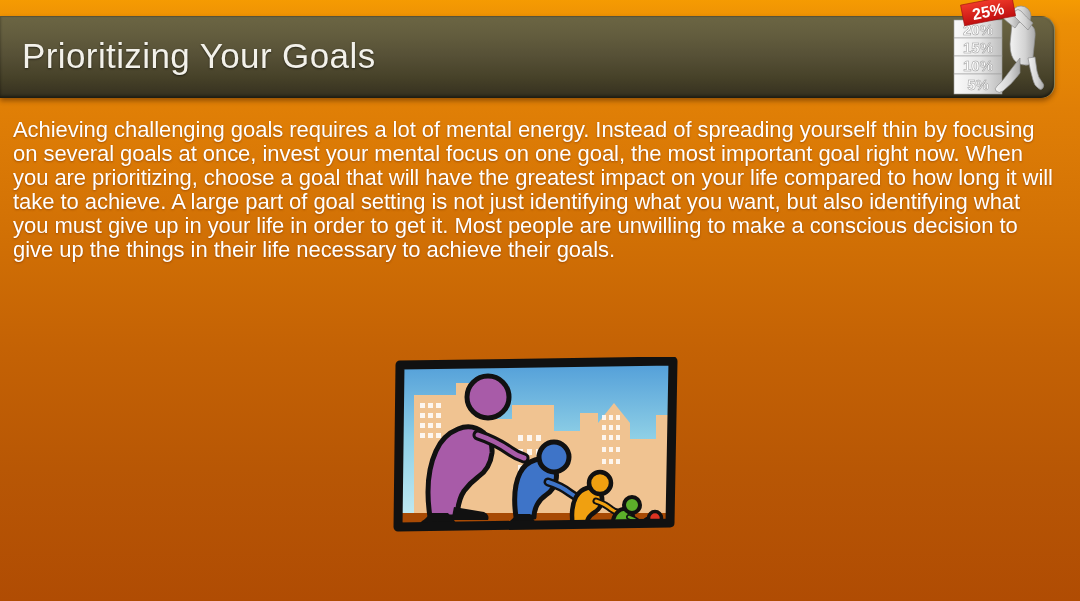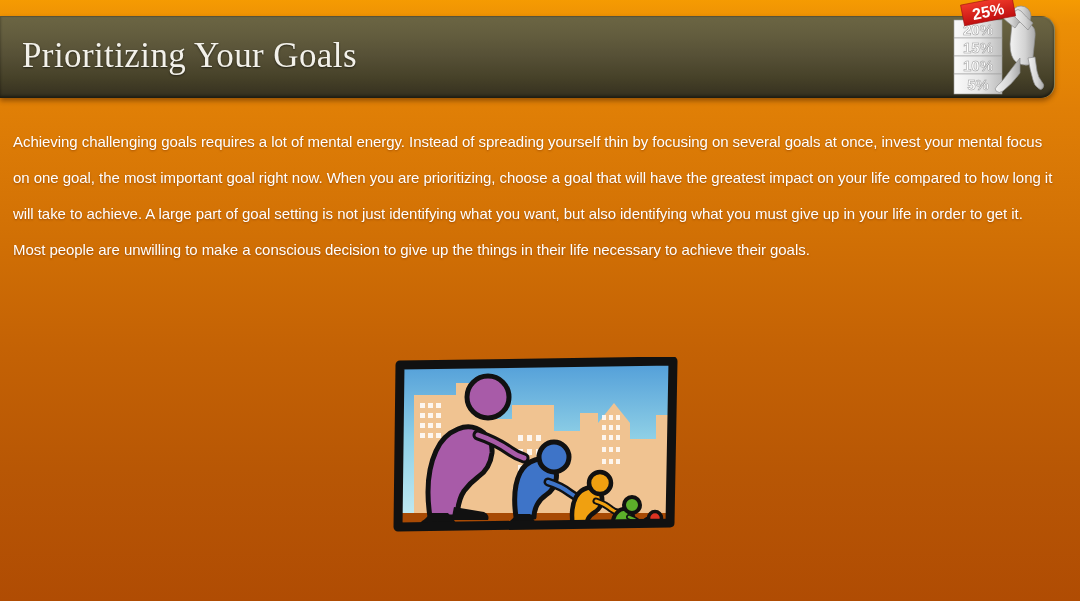--- a/index.html
+++ b/index.html
@@ -46,21 +46,21 @@
     position: absolute;
     inset: 0;
     border-radius: 0 14px 14px 0;
     box-shadow: inset 0 -2px 3px rgba(0,0,0,0.45);
     pointer-events: none;
   }
   .title-text {
     position: absolute;
     left: 22px;
     top: 16px;
-    font-family: Liberation Serif, serif;
+    font-family: Liberation Sans, sans-serif;
     font-size: 35px;
     line-height: 46px;
     color: #F3F1EA;
     letter-spacing: 0.4px;
     text-shadow: 0 1px 2px rgba(0,0,0,0.55);
     white-space: nowrap;
   }
 
   
   .goal-icon {
@@ -68,24 +68,24 @@
     left: 940px;
     top: 0px;
     width: 120px;
     height: 104px;
   }
 
   
   .body-text {
     position: absolute;
     left: 13px;
-    top: 124px;
+    top: 118px;
     width: 1040px;
-    font-size: 15px;
-    line-height: 36px;
+    font-size: 22px;
+    line-height: 24px;
     color: #FFFFFF;
     text-shadow: 0 1px 2px rgba(120,50,0,0.55);
     letter-spacing: -0.05px;
   }
 
   
   .clipart {
     position: absolute;
     left: 392px;
     top: 357px;

